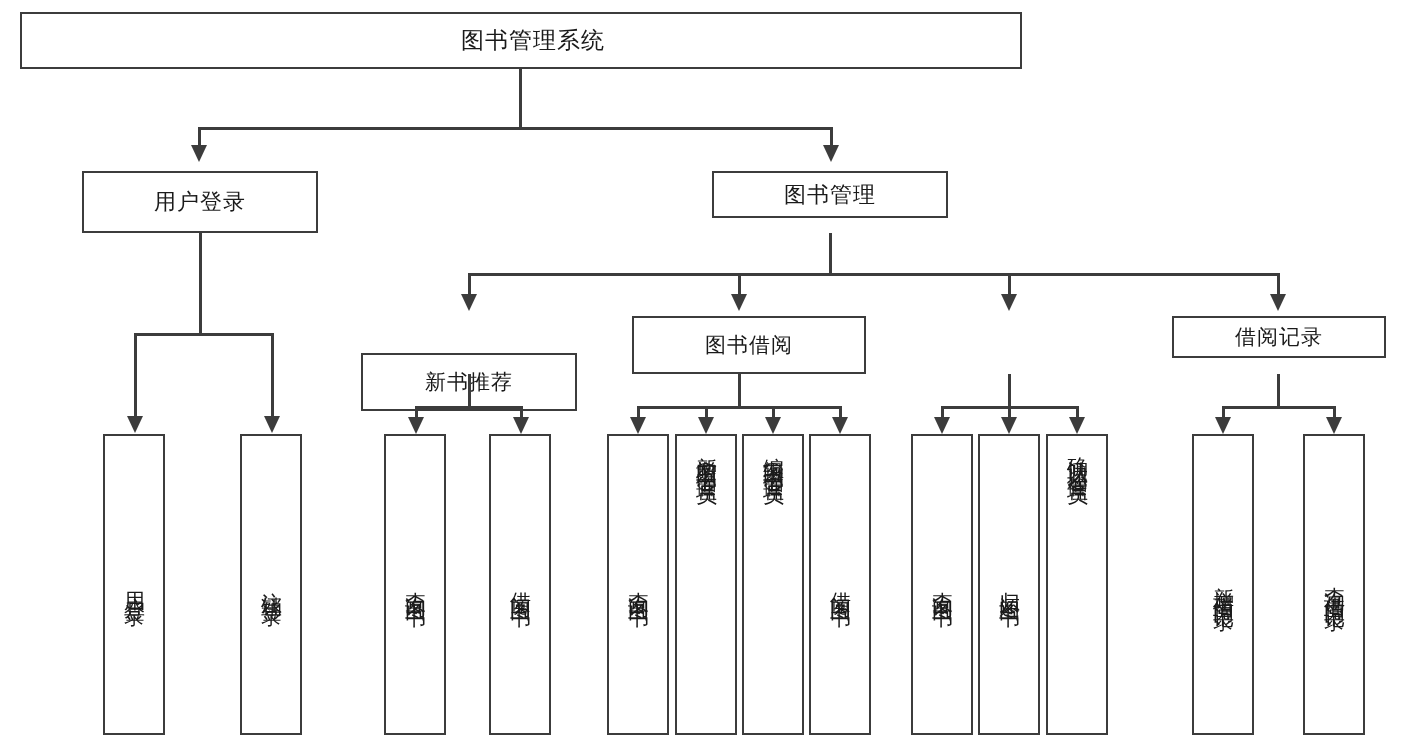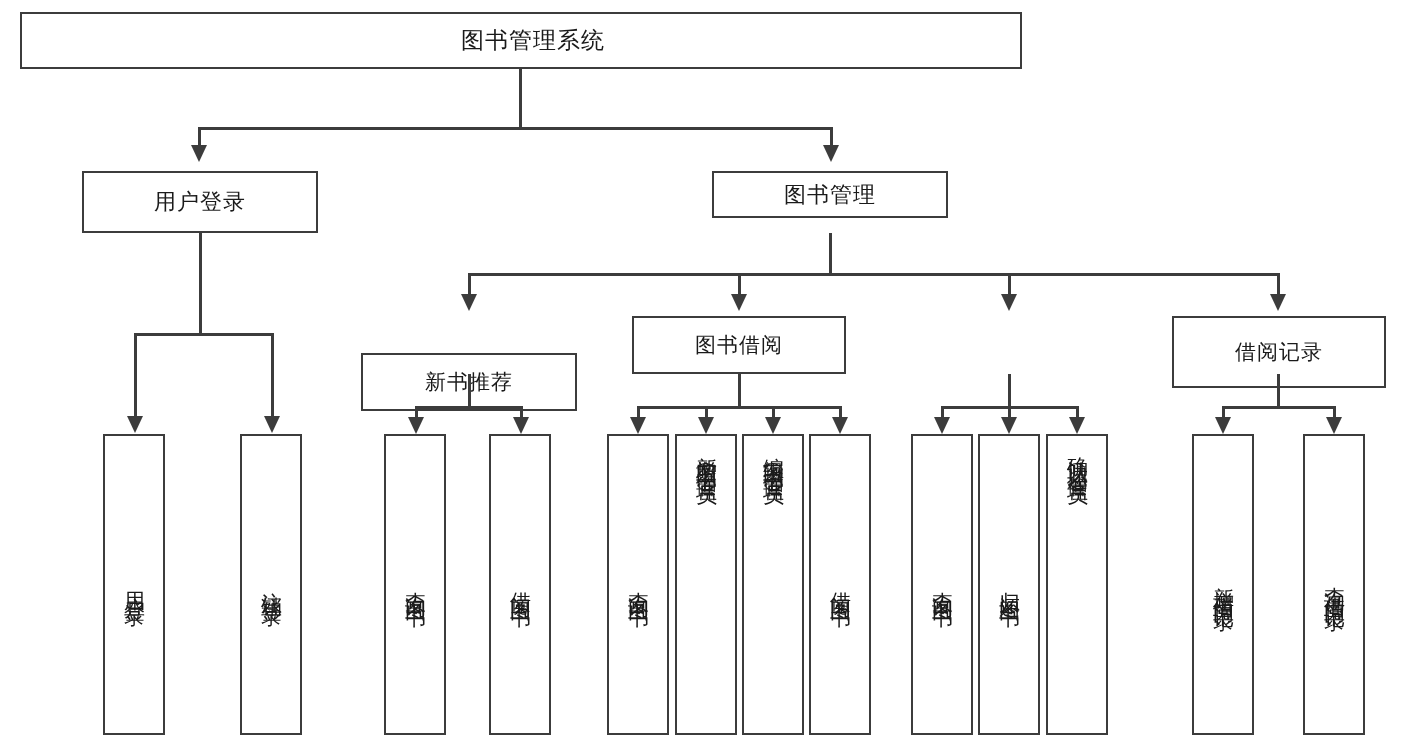--- a/index.html
+++ b/index.html
@@ -116,24 +116,24 @@
   <div class="vline" style="left:738px;top:273px;height:22px;"></div>
   <div class="arrow" style="left:731px;top:294px;"></div>
   <div class="vline" style="left:1008px;top:273px;height:22px;"></div>
   <div class="arrow" style="left:1001px;top:294px;"></div>
   <div class="vline" style="left:1277px;top:273px;height:22px;"></div>
   <div class="arrow" style="left:1270px;top:294px;"></div>
 
   <div class="node lvl3" style="left:361px;top:316px;width:216px;height:58px;margin-top:37px;">
     <span class="lbl">新书推荐</span>
   </div>
-  <div class="node lvl3" style="left:632px;top:316px;width:214px;height:58px;">
+  <div class="node lvl3" style="left:632px;top:316px;width:234px;height:58px;">
     <span class="lbl">图书借阅</span>
   </div>
-  <div class="node lvl3" style="left:1172px;top:316px;width:214px;height:72px;">
+  <div class="node lvl3" style="left:1172px;top:316px;width:214px;height:42px;">
     <span class="lbl">借阅记录</span>
   </div>
 
   <div class="vline" style="left:468px;top:374px;height:34px;"></div>
   <div class="hline" style="left:415px;top:406px;width:108px;"></div>
   <div class="vline" style="left:415px;top:406px;height:12px;"></div>
   <div class="arrow" style="left:408px;top:417px;"></div>
   <div class="vline" style="left:520px;top:406px;height:12px;"></div>
   <div class="arrow" style="left:513px;top:417px;"></div>
 

